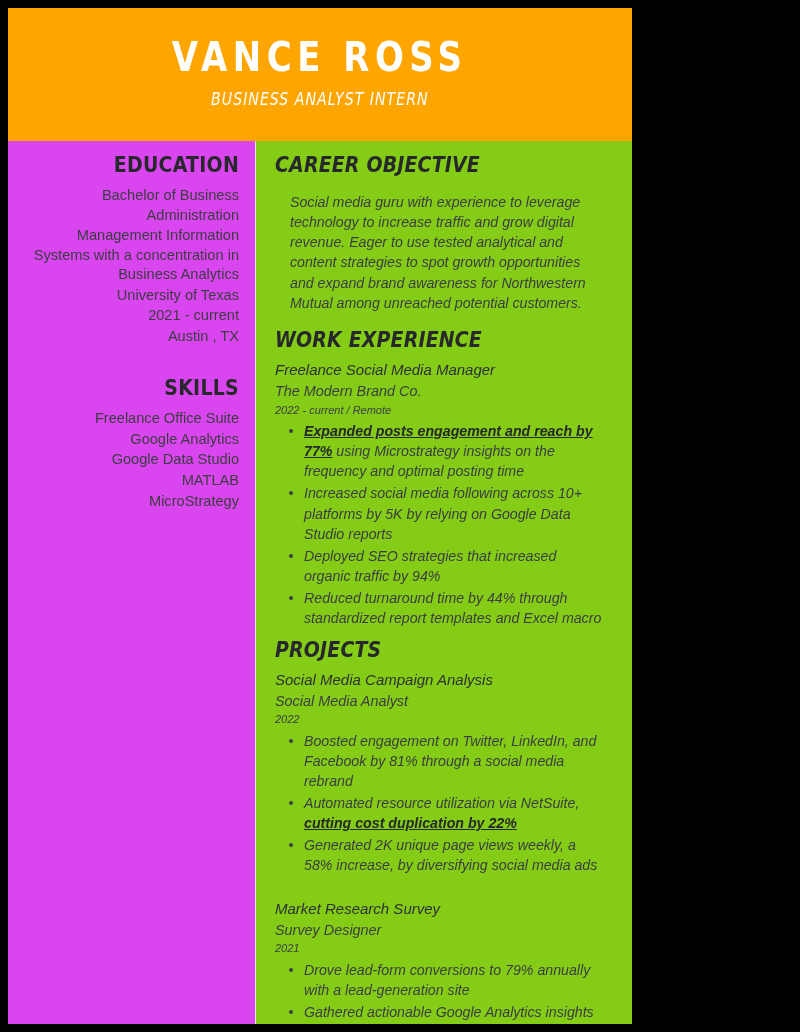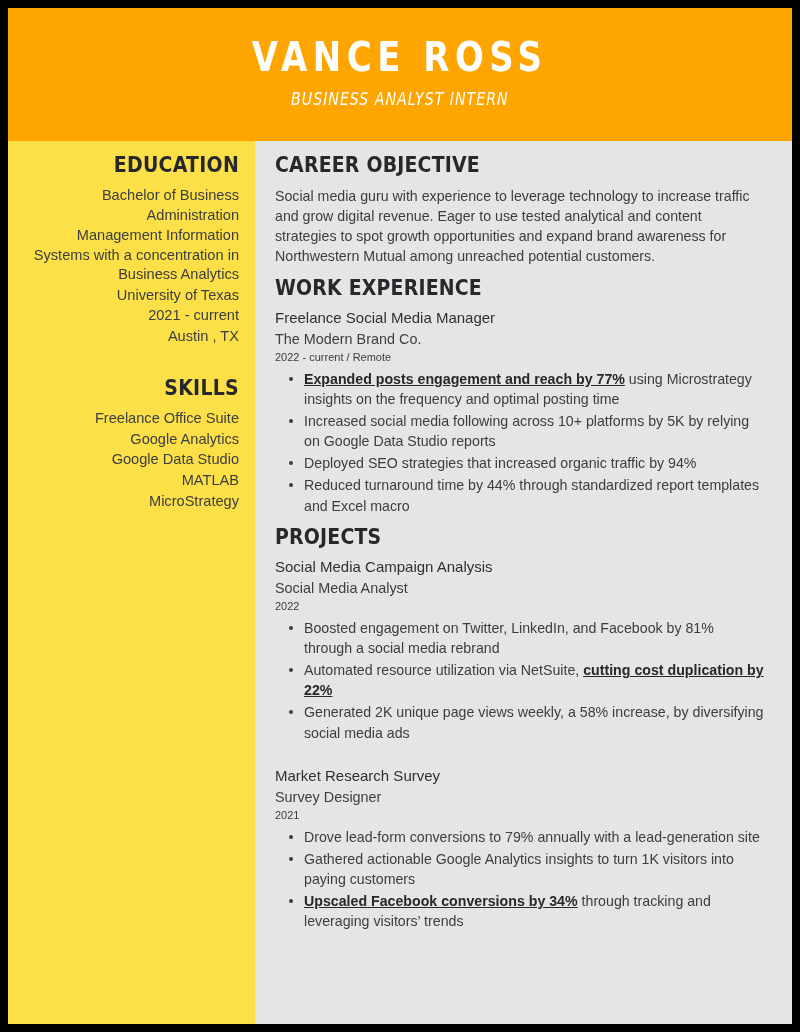--- a/index.html
+++ b/index.html
@@ -12,21 +12,21 @@
     height: 1032px;
     overflow: hidden;
     font-family: "Liberation Sans", sans-serif;
   }
 
   
   .page {
     position: absolute;
     left: 8px;
     top: 8px;
-    width: 784px;
+    width: 624px;
     height: 1016px;
     background: #ffffff;
     overflow: hidden;
   }
 
   
   .header {
     height: 133px;
     background: #FFA500;
     display: flex;
@@ -62,31 +62,32 @@
 
   
   .body-cols {
     display: flex;
     height: 883px;
     align-items: stretch;
   }
   .sidebar {
     width: 248px;
     flex: 0 0 248px;
-    background: #fde047;
+    background: #d946ef;
     border-right: 1px solid #e3e3e3;
     box-sizing: border-box;
     padding: 12px 16px 0 10px;
     text-align: right;
   }
   .main {
     flex: 1 1 auto;
-    background: #e5e5e5;
+    background: #84cc16;
     box-sizing: border-box;
     padding: 12px 28px 0 19px;
+    font-style: italic;
   }
 
   
   .side-heading {
     font-family: "Liberation Sans Narrow", "DejaVu Sans Condensed", "Liberation Sans", sans-serif;
     font-weight: bold;
     font-size: 21px;
     color: #26282b;
     letter-spacing: 0.3px;
     text-transform: uppercase;
@@ -111,21 +112,21 @@
     letter-spacing: 0.2px;
     text-transform: uppercase;
     margin: 0 0 9px 0;
   }
   .sec-heading.spaced { margin-top: 9px; }
 
   .summary {
     font-size: 14.2px;
     line-height: 1.42;
     color: #3b3d40;
-    margin: 0;
+    margin: 15px;
   }
 
   .entry { margin-top: 6px; }
   .entry.gap { margin-top: 24px; }
   .entry-title {
     font-size: 15px;
     font-weight: normal;
     color: #2e3033;
     line-height: 1.2;
     margin: 0 0 3px 0;

